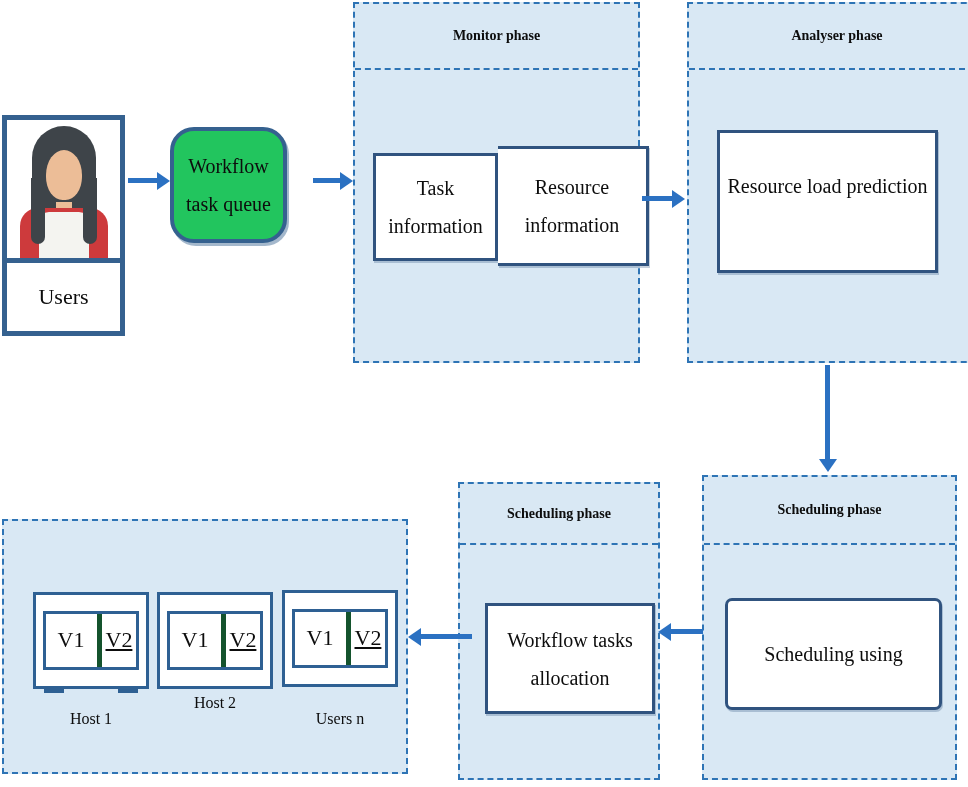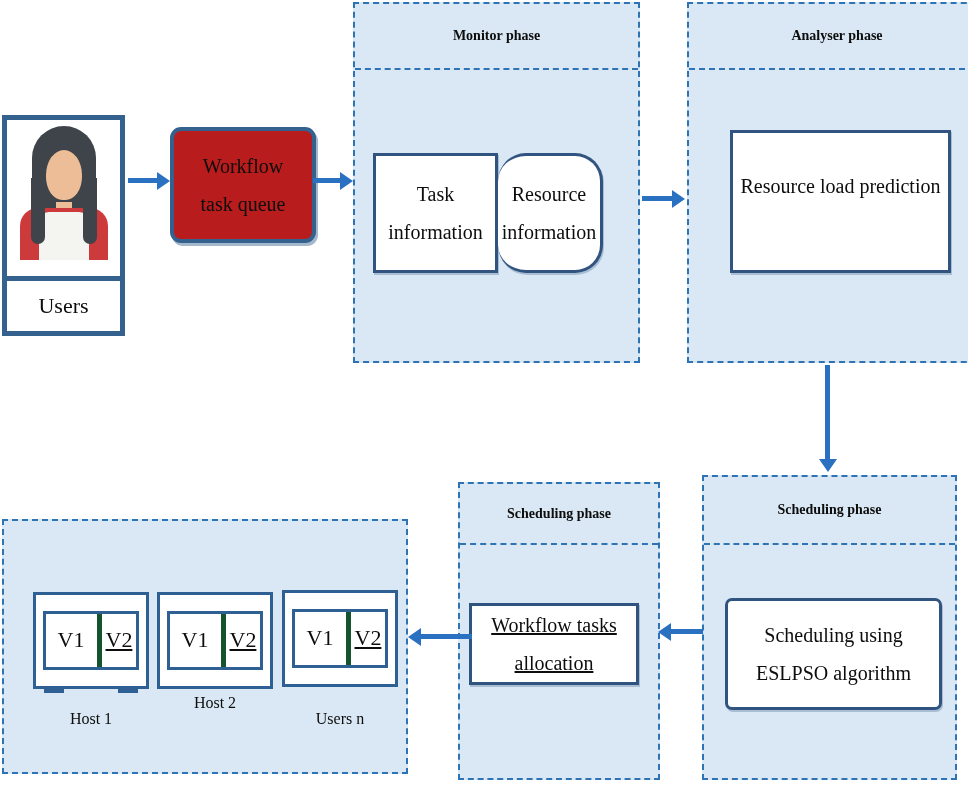--- a/index.html
+++ b/index.html
@@ -19,35 +19,35 @@
     display:flex;flex-direction:column;align-items:center;justify-content:center;
     text-align:center;font-size:20px;line-height:1.9;
     box-shadow:1px 2px 0 rgba(48,83,127,0.28);
   }
   
   .users-box{
     position:absolute;left:2px;top:115px;width:123px;height:221px;background:#fff;
     border:5px solid #35618f;box-sizing:border-box;display:flex;flex-direction:column;
   }
   .users-avatar-area{flex:1;border-bottom:5px solid #35618f;position:relative;overflow:hidden;}
-  .users-label-area{height:50px;display:flex;align-items:center;justify-content:center;font-size:22px;}
+  .users-label-area{height:68px;display:flex;align-items:center;justify-content:center;font-size:22px;}
   
   .avatar{position:absolute;left:50%;top:6px;transform:translateX(-50%);width:96px;height:134px;}
   .avatar .hair{position:absolute;left:50%;top:0;transform:translateX(-50%);width:64px;height:112px;background:#3e4449;border-radius:32px 32px 10px 10px;}
   .avatar .strand-l,.avatar .strand-r{position:absolute;top:52px;width:14px;height:66px;background:#3e4449;border-radius:0 0 8px 8px;z-index:4;}
   .avatar .strand-l{left:calc(50% - 33px);}
   .avatar .strand-r{right:calc(50% - 33px);}
   .avatar .face{position:absolute;left:50%;top:24px;transform:translateX(-50%);width:36px;height:50px;background:#ecbd97;border-radius:50% 50% 46% 46%;z-index:2;}
   .avatar .neck{position:absolute;left:50%;bottom:44px;transform:translateX(-50%);width:16px;height:14px;background:#ecbd97;z-index:2;}
   .avatar .cape{position:absolute;left:50%;bottom:0;transform:translateX(-50%);width:88px;height:52px;background:#cd3a3c;border-radius:18px 18px 0 0;z-index:3;}
   .avatar .shirt{position:absolute;left:50%;bottom:0;transform:translateX(-50%);width:50px;height:48px;background:#f4f4f0;border-radius:10px 10px 0 0;z-index:3;}
   
   .queue-box{
-    position:absolute;left:170px;top:127px;width:146px;height:116px;background:#b91c1c;
-    border:4px solid #35618f;border-radius:11px;box-sizing:border-box;
+    position:absolute;left:170px;top:127px;width:117px;height:116px;background:#22c55e;
+    border:4px solid #35618f;border-radius:24px;box-sizing:border-box;
     display:flex;flex-direction:column;align-items:center;justify-content:center;
     font-size:20px;line-height:1.9;text-align:center;
     box-shadow:2px 3px 0 rgba(53,97,143,0.45);
   }
   
   .host{
     position:absolute;width:116px;height:97px;background:#fff;border:3px solid #2e6093;
     box-sizing:border-box;display:flex;align-items:center;justify-content:center;
   }
   .vm-wrap{display:flex;width:88%;height:64%;border:3px solid #2e6093;box-sizing:border-box;background:#fff;}
@@ -92,48 +92,47 @@
     <div class="users-label-area">Users</div>
   </div>
 
   <div class="queue-box">
     <span>Workflow</span>
     <span>task queue</span>
   </div>
 
   <div class="phase" style="left:353px;top:2px;width:287px;height:361px;">
     <div class="phase-header" style="height:64px;">Monitor phase</div>
-    <div class="wbox" style="left:18px;top:149px;width:125px;height:120px;">
+    <div class="wbox" style="left:18px;top:149px;width:125px;height:108px;">
       <span>Task</span>
       <span>information</span>
     </div>
-    <div class="wbox" style="left:143px;top:149px;width:105px;height:120px;border-left:0;border-radius:28px;">
+    <div class="wbox" style="left:143px;top:142px;width:151px;height:120px;border-left:0;">
       <span>Resource</span>
       <span>information</span>
     </div>
   </div>
 
   <div class="phase" style="left:687px;top:2px;width:300px;height:361px;">
     <div class="phase-header" style="height:64px;">Analyser phase</div>
-    <div class="wbox" style="left:28px;top:126px;width:221px;height:143px;justify-content:flex-start;padding-top:34px;margin-left:13px;">
+    <div class="wbox" style="left:28px;top:126px;width:221px;height:143px;justify-content:flex-start;padding-top:34px;">
       <span>Resource load prediction</span>
     </div>
   </div>
 
   <div class="phase" style="left:702px;top:475px;width:255px;height:305px;">
     <div class="phase-header" style="height:66px;">Scheduling phase</div>
     <div class="wbox" style="left:21px;top:121px;width:217px;height:112px;border-radius:7px;">
       <span>Scheduling using</span>
-      <span>ESLPSO algorithm</span>
     </div>
   </div>
 
   <div class="phase" style="left:458px;top:482px;width:202px;height:298px;">
     <div class="phase-header" style="height:59px;">Scheduling phase</div>
-    <div class="wbox" style="left:9px;top:119px;width:170px;height:82px;text-decoration:underline;">
+    <div class="wbox" style="left:25px;top:119px;width:170px;height:111px;">
       <span>Workflow tasks</span>
       <span>allocation</span>
     </div>
   </div>
 
   <div class="phase" style="left:2px;top:519px;width:406px;height:255px;">
 
     <div class="host" style="left:29px;top:71px;">
       <div class="vm-wrap">
         <div class="vm-cell">V1</div>

